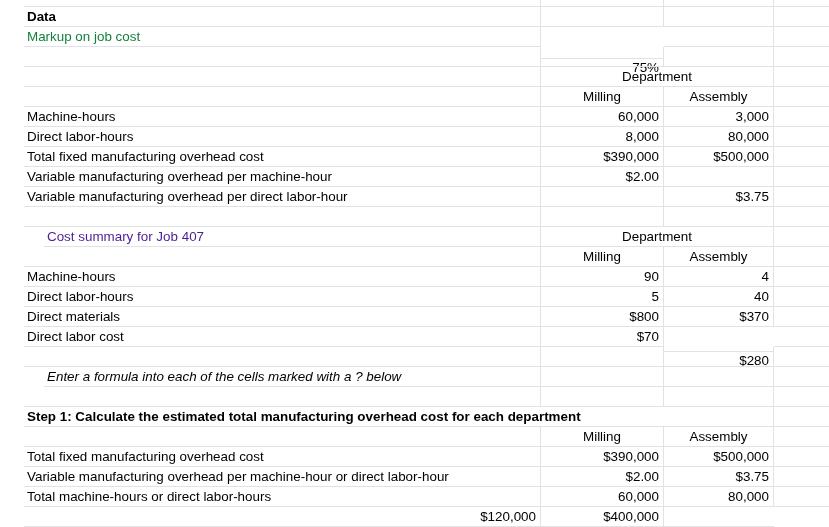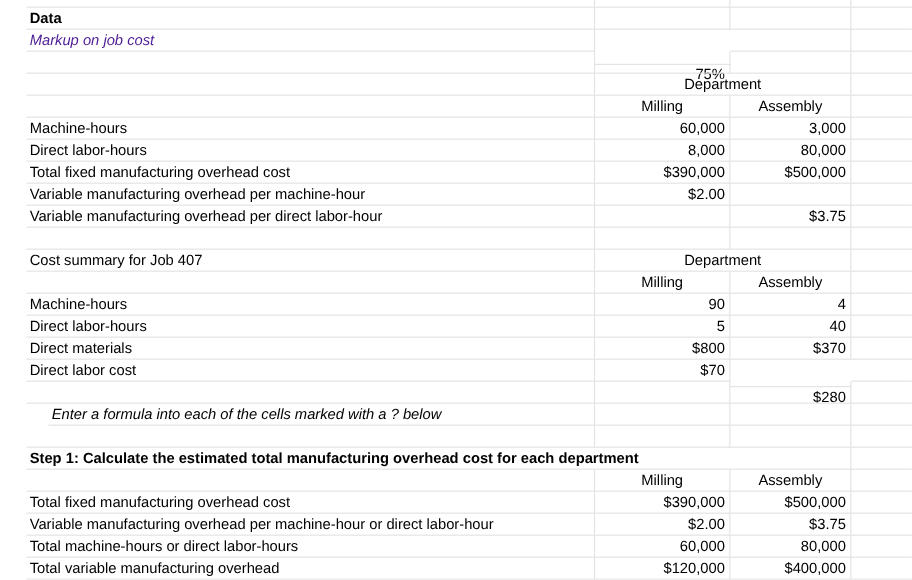--- a/index.html
+++ b/index.html
@@ -24,21 +24,21 @@
 
 <div class="sheet" style="background: rgb(255, 255, 255); grid-template-columns: 517px 123px 110px 79px; grid-template-rows: 7px repeat(26, 20px);">
     <div class="cell"></div>
     <div class="cell"></div>
     <div class="cell"></div>
     <div class="cell lastcol"></div>
     <div class="cell b" style="color: rgb(0, 0, 0);">Data</div>
     <div class="cell" style="color: rgb(0, 0, 0);"></div>
     <div class="cell" style="color: rgb(0, 0, 0);"></div>
     <div class="cell lastcol" style="color: rgb(0, 0, 0);"></div>
-    <div class="cell" style="color: #4c1d95; font-style: italic;">Markup on job cost</div>
+    <div class="cell" style="color: #15803d;">Markup on job cost</div>
     <div class="cell ar" style="color: rgb(0, 0, 0); margin-top: 31px;">75%</div>
     <div class="cell" style="color: rgb(0, 0, 0);"></div>
     <div class="cell lastcol" style="color: rgb(0, 0, 0);"></div>
     <div class="cell" style="color: rgb(0, 0, 0);"></div>
     <div class="cell" style="color: rgb(0, 0, 0);"></div>
     <div class="cell" style="color: rgb(0, 0, 0);"></div>
     <div class="cell lastcol" style="color: rgb(0, 0, 0);"></div>
     <div class="cell" style="color: rgb(0, 0, 0);"></div>
     <div class="cell ac" style="grid-column: span 2; color: rgb(0, 0, 0);">Department</div>
     <div class="cell lastcol" style="color: rgb(0, 0, 0);"></div>
@@ -63,21 +63,21 @@
     <div class="cell" style="color: rgb(0, 0, 0);"></div>
     <div class="cell lastcol" style="color: rgb(0, 0, 0);"></div>
     <div class="cell" style="color: rgb(0, 0, 0);">Variable manufacturing overhead per direct labor-hour</div>
     <div class="cell" style="color: rgb(0, 0, 0);"></div>
     <div class="cell ar" style="color: rgb(0, 0, 0);">$3.75</div>
     <div class="cell lastcol" style="color: rgb(0, 0, 0);"></div>
     <div class="cell" style="color: rgb(0, 0, 0);"></div>
     <div class="cell" style="color: rgb(0, 0, 0);"></div>
     <div class="cell" style="color: rgb(0, 0, 0);"></div>
     <div class="cell lastcol" style="color: rgb(0, 0, 0);"></div>
-    <div class="cell" style="color: #000000;">Cost summary for Job 407</div>
+    <div class="cell" style="color: #4c1d95; margin-left: 20px;">Cost summary for Job 407</div>
     <div class="cell ac" style="grid-column: span 2; color: rgb(0, 0, 0);">Department</div>
     <div class="cell lastcol" style="color: rgb(0, 0, 0);"></div>
     <div class="cell" style="color: rgb(0, 0, 0);"></div>
     <div class="cell ac" style="color: rgb(0, 0, 0);">Milling</div>
     <div class="cell ac" style="color: rgb(0, 0, 0);">Assembly</div>
     <div class="cell lastcol" style="color: rgb(0, 0, 0);"></div>
     <div class="cell" style="color: rgb(0, 0, 0);">Machine-hours</div>
     <div class="cell ar" style="color: rgb(0, 0, 0);">90</div>
     <div class="cell ar" style="color: rgb(0, 0, 0);">4</div>
     <div class="cell lastcol" style="color: rgb(0, 0, 0);"></div>
@@ -116,17 +116,16 @@
     <div class="cell ar" style="color: rgb(0, 0, 0);">$500,000</div>
     <div class="cell lastcol" style="color: rgb(0, 0, 0);"></div>
     <div class="cell" style="color: rgb(0, 0, 0);">Variable manufacturing overhead per machine-hour or direct labor-hour</div>
     <div class="cell ar" style="color: rgb(0, 0, 0);">$2.00</div>
     <div class="cell ar" style="color: rgb(0, 0, 0);">$3.75</div>
     <div class="cell lastcol" style="color: rgb(0, 0, 0);"></div>
     <div class="cell" style="color: rgb(0, 0, 0);">Total machine-hours or direct labor-hours</div>
     <div class="cell ar" style="color: rgb(0, 0, 0);">60,000</div>
     <div class="cell ar" style="color: rgb(0, 0, 0);">80,000</div>
     <div class="cell lastcol" style="color: rgb(0, 0, 0);"></div>
-    <div class="cell" style="color: rgb(0, 0, 0);">Total variable manufacturing overhead</div>
     <div class="cell ar" style="color: rgb(0, 0, 0);">$120,000</div>
     <div class="cell ar" style="color: rgb(0, 0, 0);">$400,000</div>
     <div class="cell lastcol" style="color: rgb(0, 0, 0);"></div>
   </div>
 
 </body></html>

